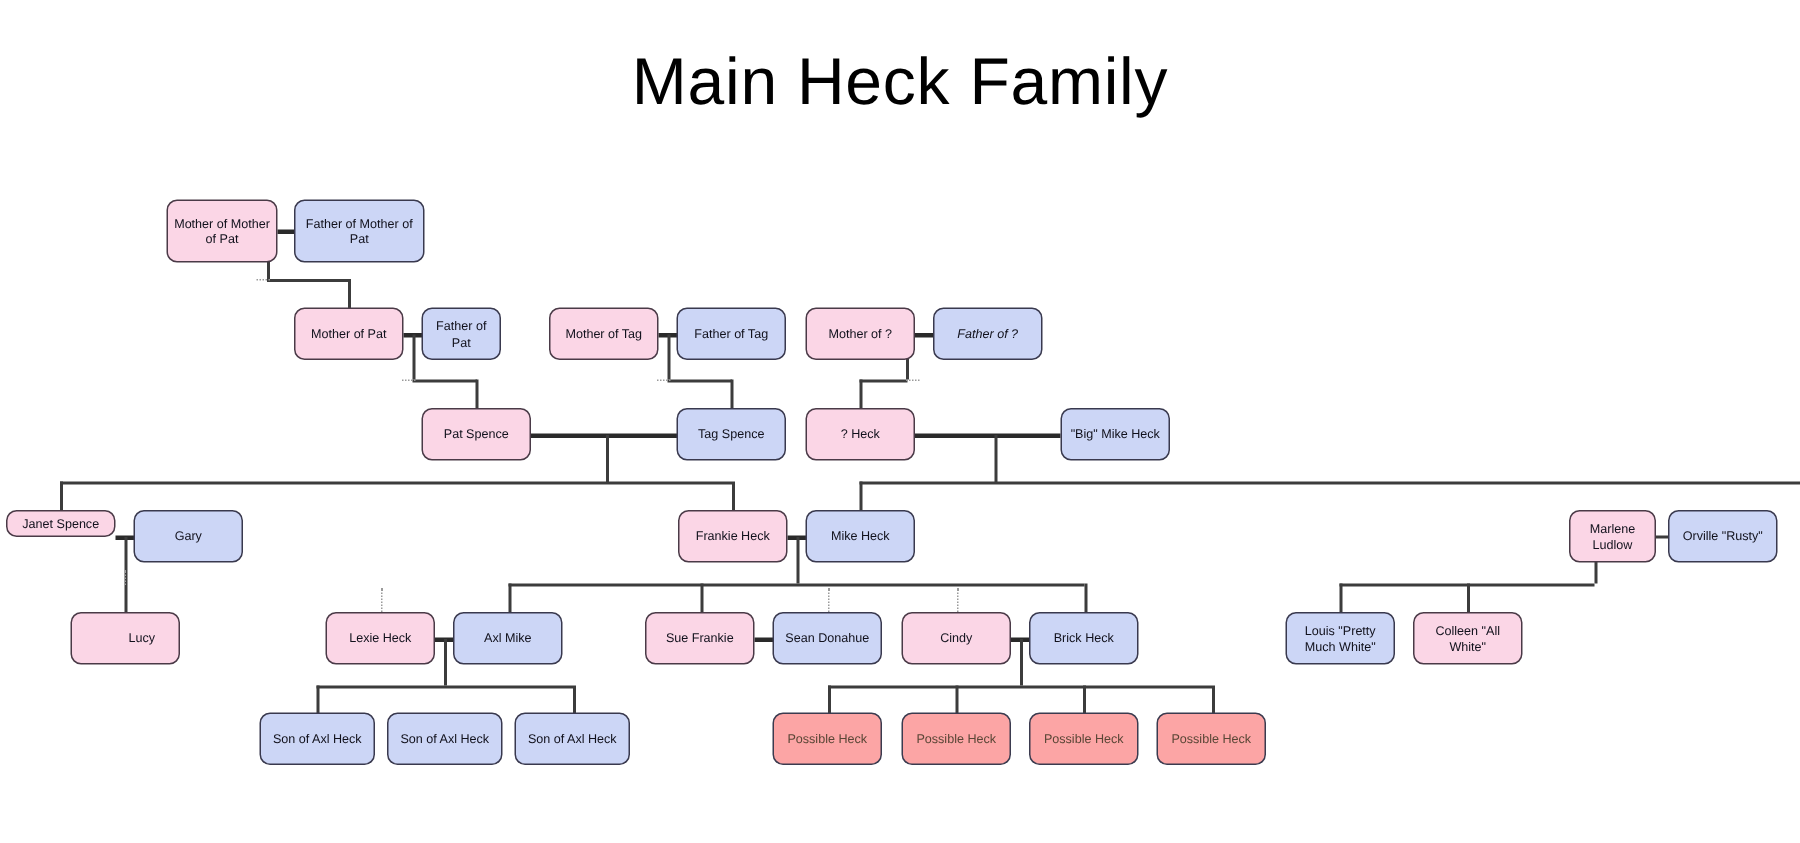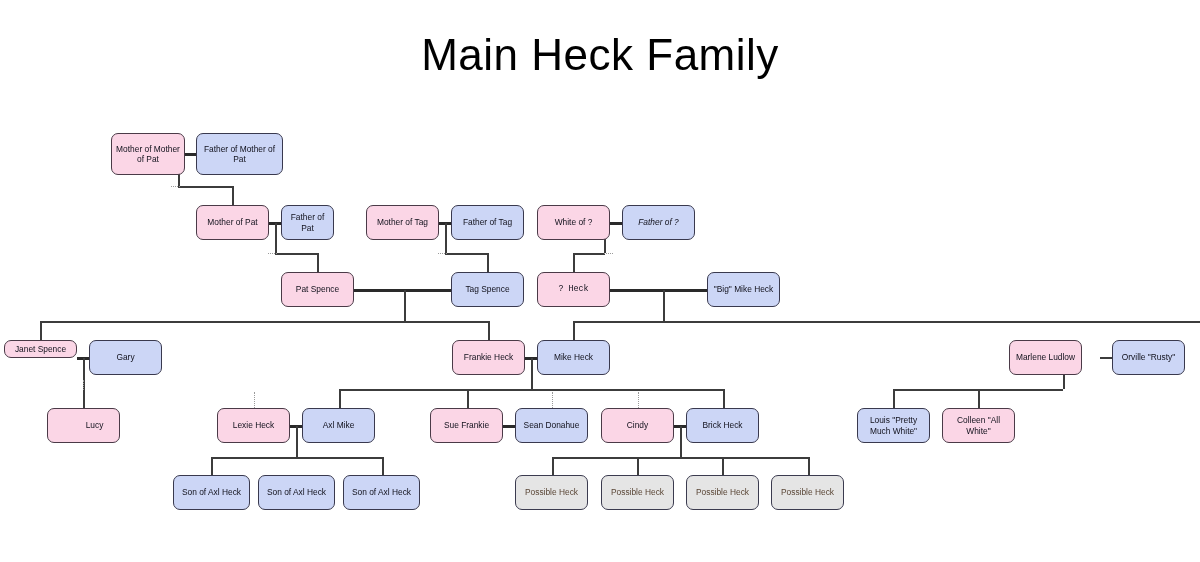--- a/index.html
+++ b/index.html
@@ -47,21 +47,21 @@
   }
   .node.pink {
     background: #fbd6e6;
     border-color: #4a3a47;
   }
   .node.blue {
     background: #ccd6f6;
     border-color: #39394e;
   }
   .node.white {
-    background: #e5e5e5;
+    background: #fca5a5;
     border-color: #3b3b4f;
     color: #5a4636;
     text-align: right;
   }
   .edge {
     position: absolute;
     background: #3c3c3c;
   }
   .edge.h { height: 1.6px; }
   .edge.v { width: 1.6px; }
@@ -143,31 +143,31 @@
       <div class="edge v" style="left: 722px; top: 457px; height: 20px;"></div>
       <div class="edge v" style="left: 808px; top: 457px; height: 20px;"></div>
     </div>
   <div id="node-layer">
       <div class="node pink" style="left: 111px; top: 133px; width: 74px; height: 42px;">Mother of Mother of Pat</div>
       <div class="node blue" style="left: 196px; top: 133px; width: 87px; height: 42px;">Father of Mother of Pat</div>
       <div class="node pink" style="left: 196px; top: 205px; width: 73px; height: 35px;">Mother of Pat</div>
       <div class="node blue" style="left: 281px; top: 205px; width: 53px; height: 35px;">Father of Pat</div>
       <div class="node pink" style="left: 366px; top: 205px; width: 73px; height: 35px;">Mother of Tag</div>
       <div class="node blue" style="left: 451px; top: 205px; width: 73px; height: 35px;">Father of Tag</div>
-      <div class="node pink" style="left: 537px; top: 205px; width: 73px; height: 35px;">White of ?</div>
+      <div class="node pink" style="left: 537px; top: 205px; width: 73px; height: 35px;">Mother of ?</div>
       <div class="node blue" style="left: 622px; top: 205px; width: 73px; height: 35px; font-style: italic;">Father of ?</div>
       <div class="node pink" style="left: 281px; top: 272px; width: 73px; height: 35px;">Pat Spence</div>
       <div class="node blue" style="left: 451px; top: 272px; width: 73px; height: 35px;">Tag Spence</div>
-      <div class="node pink" style="left: 537px; top: 272px; width: 73px; height: 35px; font-family: Liberation Mono, monospace;">? Heck</div>
+      <div class="node pink" style="left: 537px; top: 272px; width: 73px; height: 35px;">? Heck</div>
       <div class="node blue" style="left: 707px; top: 272px; width: 73px; height: 35px;">"Big" Mike Heck</div>
       <div class="node pink" style="left: 4px; top: 340px; width: 73px; height: 18px;">Janet Spence</div>
       <div class="node blue" style="left: 89px; top: 340px; width: 73px; height: 35px;">Gary</div>
       <div class="node pink" style="left: 452px; top: 340px; width: 73px; height: 35px;">Frankie Heck</div>
       <div class="node blue" style="left: 537px; top: 340px; width: 73px; height: 35px;">Mike Heck</div>
-      <div class="node pink" style="left: 1009px; top: 340px; width: 73px; height: 35px;">Marlene Ludlow</div>
+      <div class="node pink" style="left: 1046px; top: 340px; width: 58px; height: 35px;">Marlene Ludlow</div>
       <div class="node blue" style="left: 1112px; top: 340px; width: 73px; height: 35px;">Orville "Rusty"</div>
       <div class="node pink" style="left: 47px; top: 408px; width: 73px; height: 35px; padding-left: 25px;">Lucy</div>
       <div class="node pink" style="left: 217px; top: 408px; width: 73px; height: 35px;">Lexie Heck</div>
       <div class="node blue" style="left: 302px; top: 408px; width: 73px; height: 35px;">Axl Mike</div>
       <div class="node pink" style="left: 430px; top: 408px; width: 73px; height: 35px;">Sue Frankie</div>
       <div class="node blue" style="left: 515px; top: 408px; width: 73px; height: 35px;">Sean Donahue</div>
       <div class="node pink" style="left: 601px; top: 408px; width: 73px; height: 35px;">Cindy</div>
       <div class="node blue" style="left: 686px; top: 408px; width: 73px; height: 35px;">Brick Heck</div>
       <div class="node blue" style="left: 857px; top: 408px; width: 73px; height: 35px;">Louis "Pretty Much White"</div>
       <div class="node pink" style="left: 942px; top: 408px; width: 73px; height: 35px;">Colleen "All White"</div>

